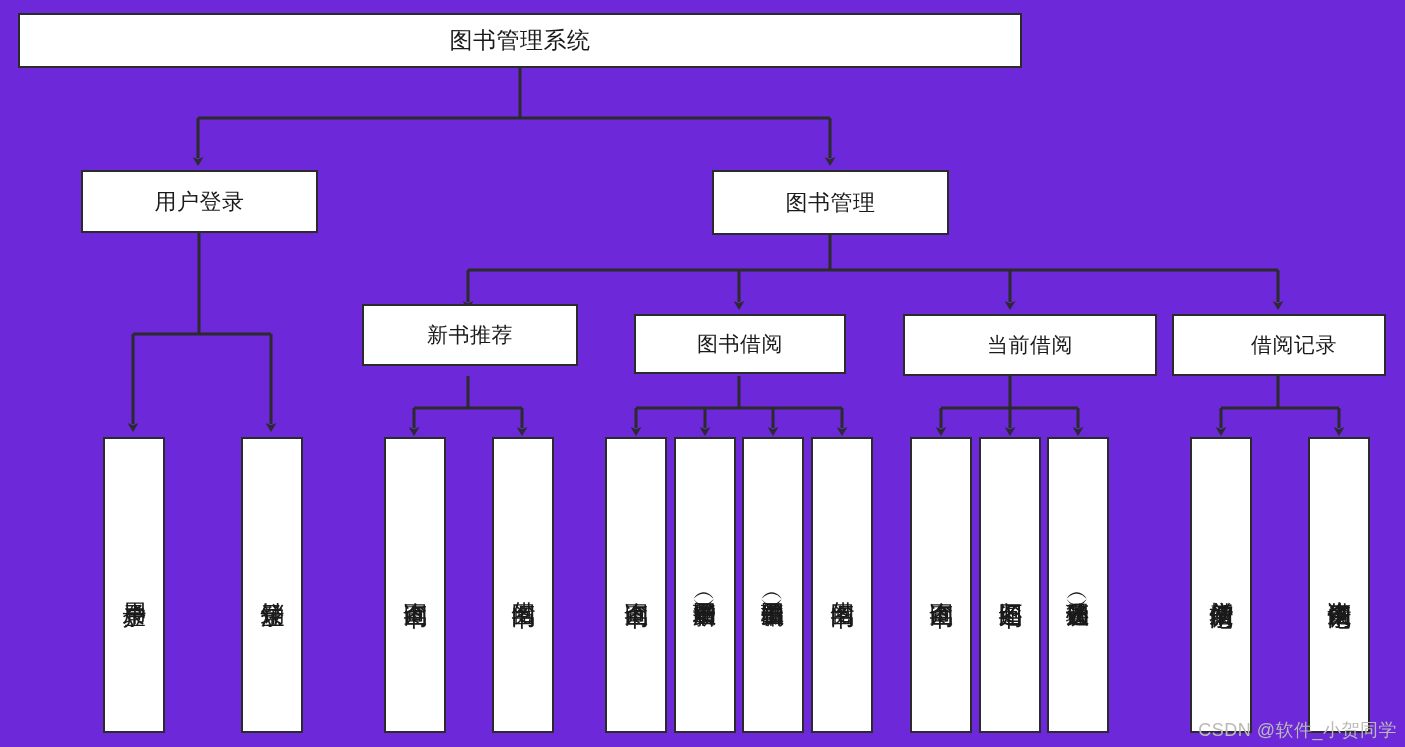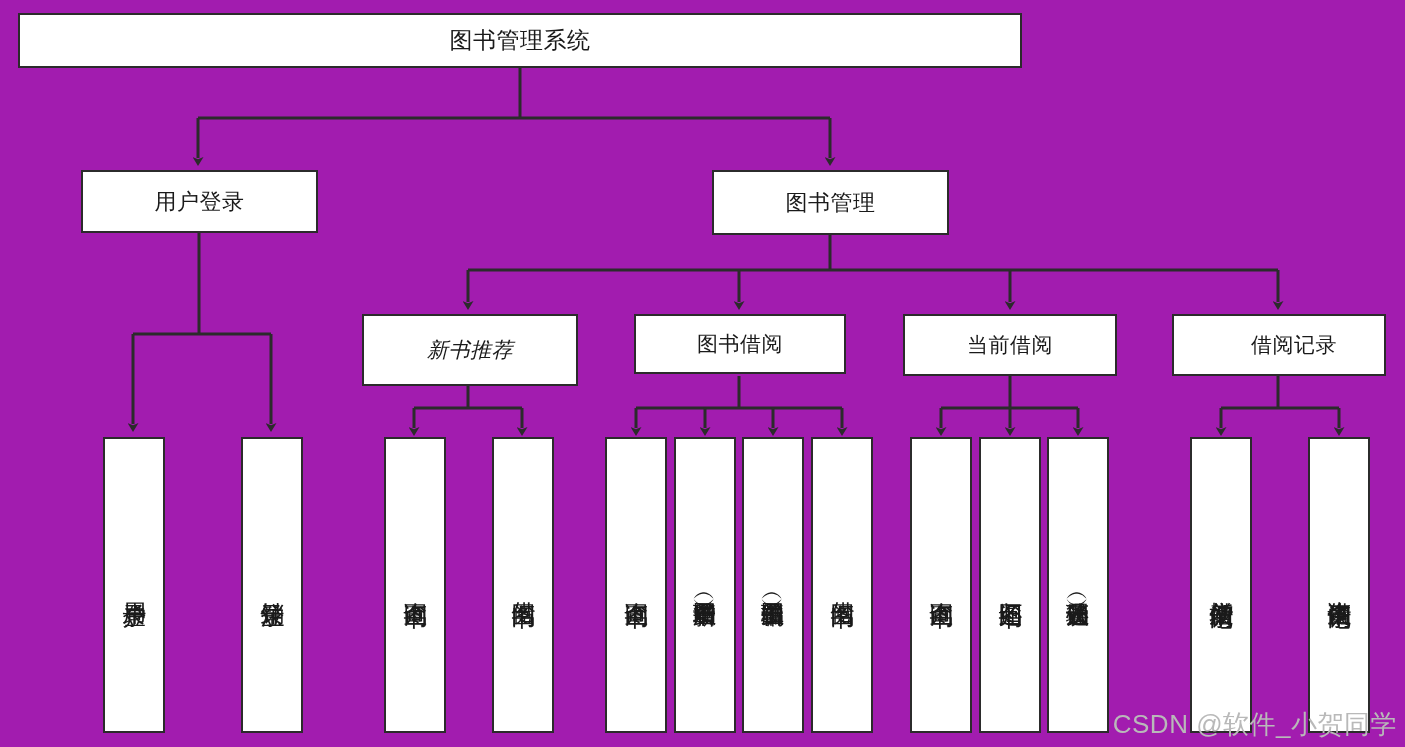--- a/index.html
+++ b/index.html
@@ -7,21 +7,21 @@
     padding: 0;
     background: #ffffff;
   }
   body {
     font-family: "Liberation Sans", "DejaVu Sans", sans-serif;
   }
   #canvas {
     position: relative;
     width: 1405px;
     height: 747px;
-    background: #a21caf;
+    background: #6d28d9;
     overflow: hidden;
   }
   #edges {
     position: absolute;
     left: 0;
     top: 0;
     width: 1405px;
     height: 747px;
     pointer-events: none;
   }
@@ -59,21 +59,21 @@
   }
   .node.leaf.tight .label {
     font-size: 23px;
     letter-spacing: 0px;
     line-height: 1.05;
   }
   #watermark {
     position: absolute;
     right: 8px;
     bottom: 5px;
-    font-size: 26px;
+    font-size: 18px;
     color: #b9b9b9;
     white-space: nowrap;
     letter-spacing: 0.5px;
   }
 </style>
 </head>
 <body>
 
 <div id="canvas">
 
@@ -131,27 +131,27 @@
     <span class="label">图书管理系统</span>
   </div>
 
   <div class="node lvl2" style="left:81px; top:170px; width:237px; height:63px;">
     <span class="label">用户登录</span>
   </div>
   <div class="node lvl2" style="left:712px; top:170px; width:237px; height:65px;">
     <span class="label">图书管理</span>
   </div>
 
-  <div class="node lvl3" style="left:362px; top:314px; width:216px; height:72px;font-style:italic;">
+  <div class="node lvl3" style="left:362px; top:304px; width:216px; height:62px;">
     <span class="label">新书推荐</span>
   </div>
   <div class="node lvl3" style="left:634px; top:314px; width:212px; height:60px;">
     <span class="label">图书借阅</span>
   </div>
-  <div class="node lvl3" style="left:903px; top:314px; width:214px; height:62px;">
+  <div class="node lvl3" style="left:903px; top:314px; width:254px; height:62px;">
     <span class="label">当前借阅</span>
   </div>
   <div class="node lvl3" style="left:1172px; top:314px; width:214px; height:62px;padding-left:30px;">
     <span class="label">借阅记录</span>
   </div>
 
   <div class="node leaf" style="left:103px; top:437px; width:62px; height:296px;">
     <span class="label">用户登录</span>
   </div>
   <div class="node leaf" style="left:241px; top:437px; width:62px; height:296px;">

